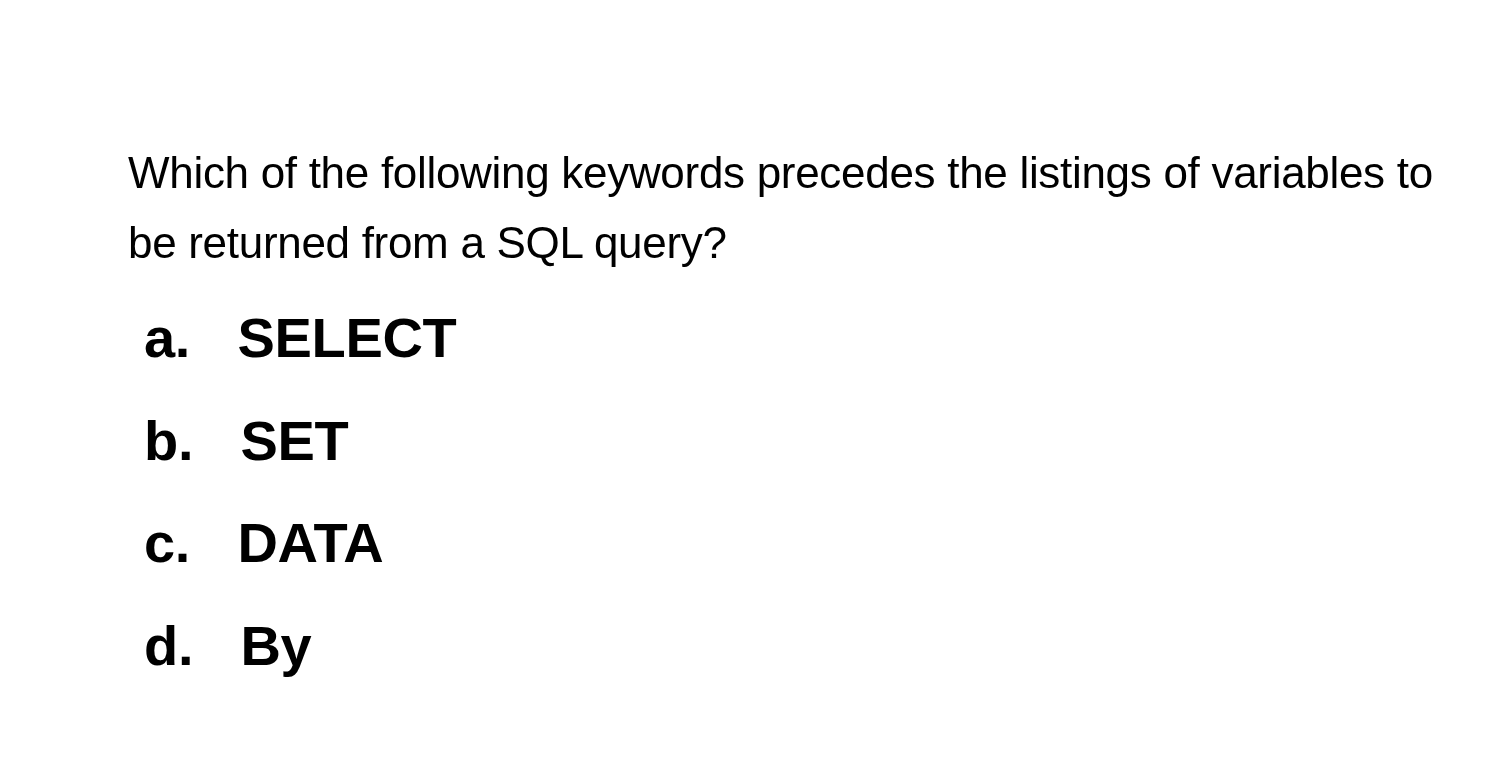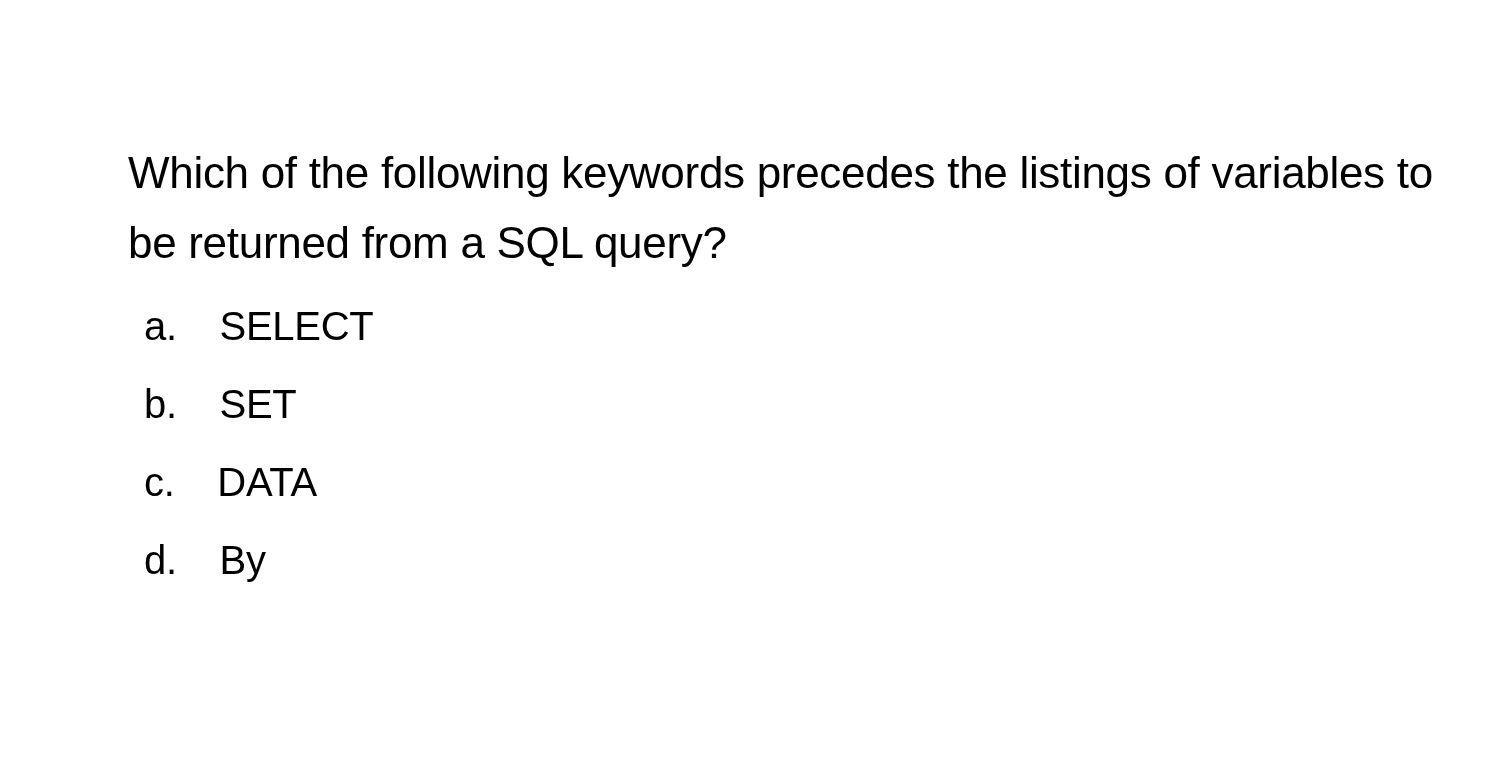--- a/index.html
+++ b/index.html
@@ -15,23 +15,23 @@
       color: #000000;
       padding: 90px 80px;
     }
     .question-text {
       font-size: 44px;
       line-height: 1.6;
       font-weight: 400;
       letter-spacing: -0.3px;
     }
     .option {
-      font-size: 40px;
+      font-size: 56px;
       line-height: 1.55;
-      font-weight: 400;
+      font-weight: 700;
       letter-spacing: -0.3px;
     }
     .option-letter {
       display: inline;
     }
     .option-text {
       display: inline;
     }
   </style>
 </head>

